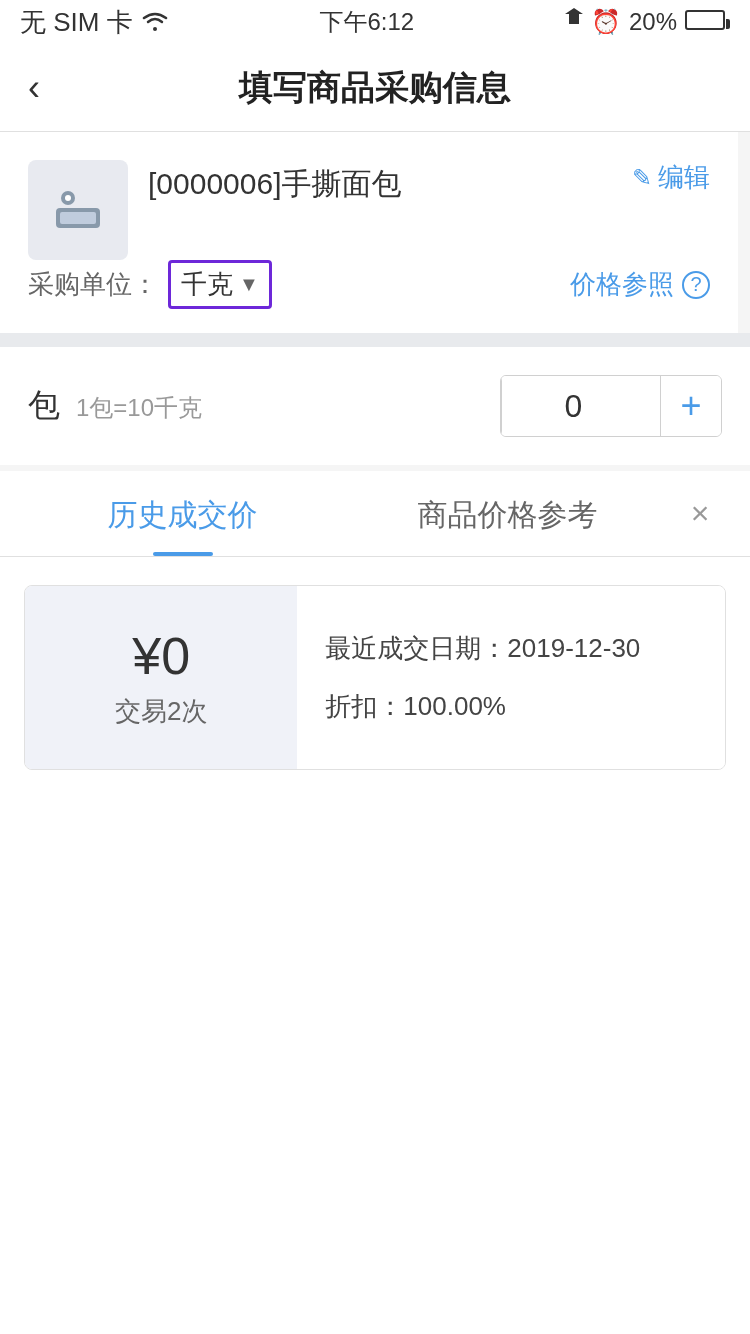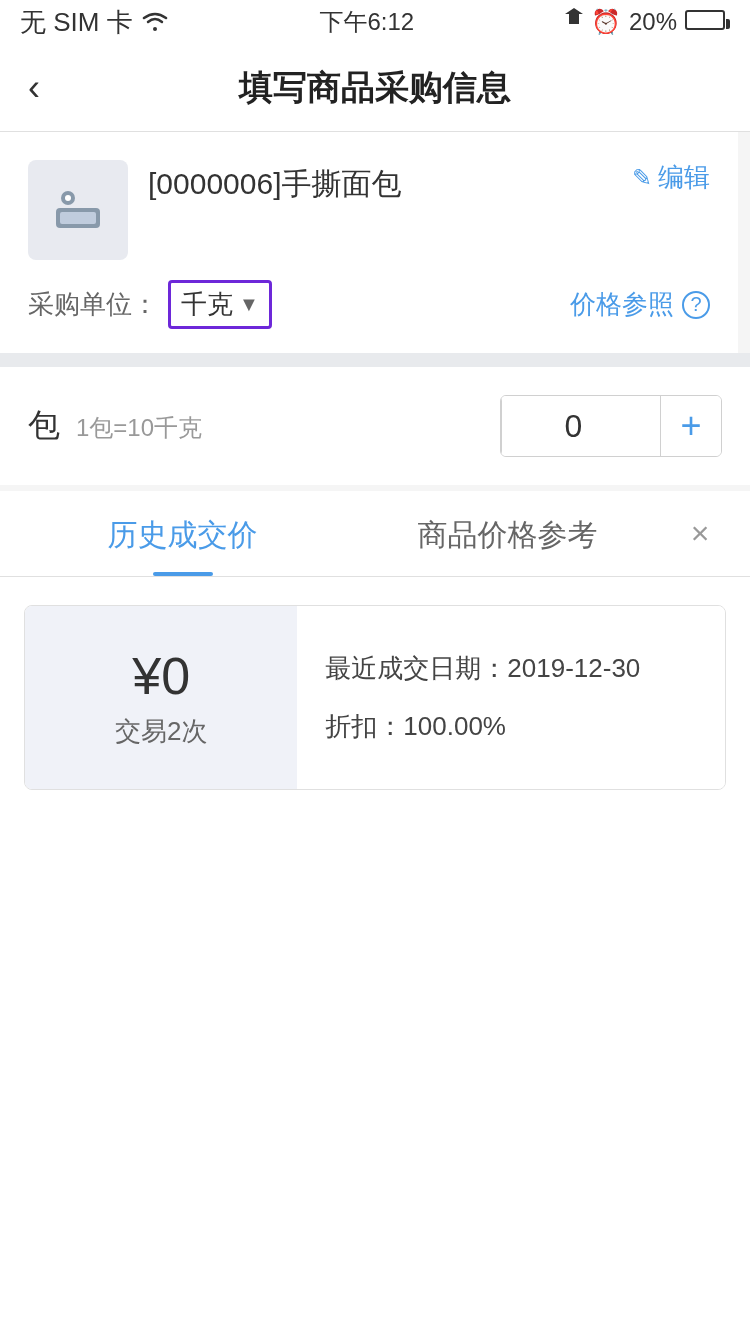--- a/index.html
+++ b/index.html
@@ -136,21 +136,20 @@
       font-size: 26px;
       cursor: pointer;
     }
     .edit-icon {
       font-size: 24px;
     }
     .product-unit-row {
       display: flex;
       align-items: center;
       justify-content: space-between;
-      margin-top: 20px;
       padding-left: 0;
     }
     .unit-label {
       font-size: 26px;
       color: #666;
     }
     .unit-select {
       display: inline-flex;
       align-items: center;
       border: 3px solid #6d28d9;

